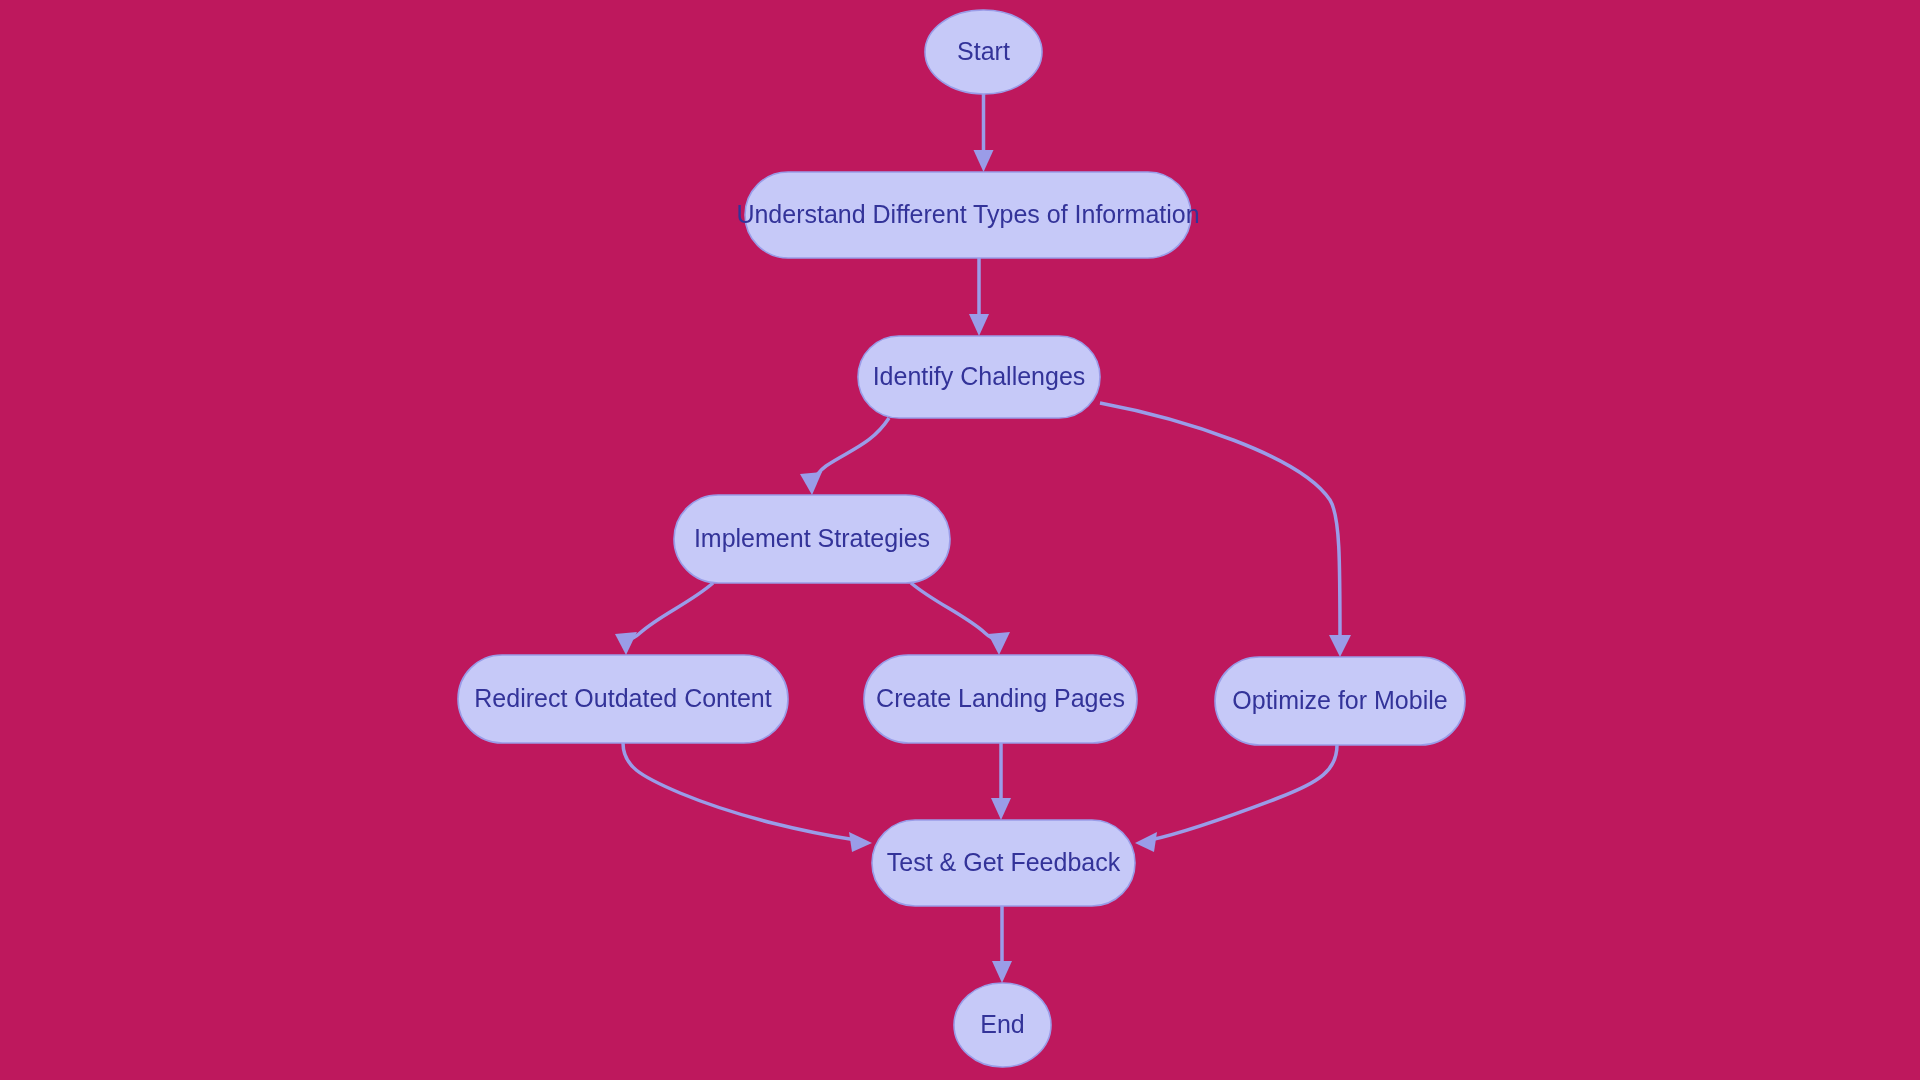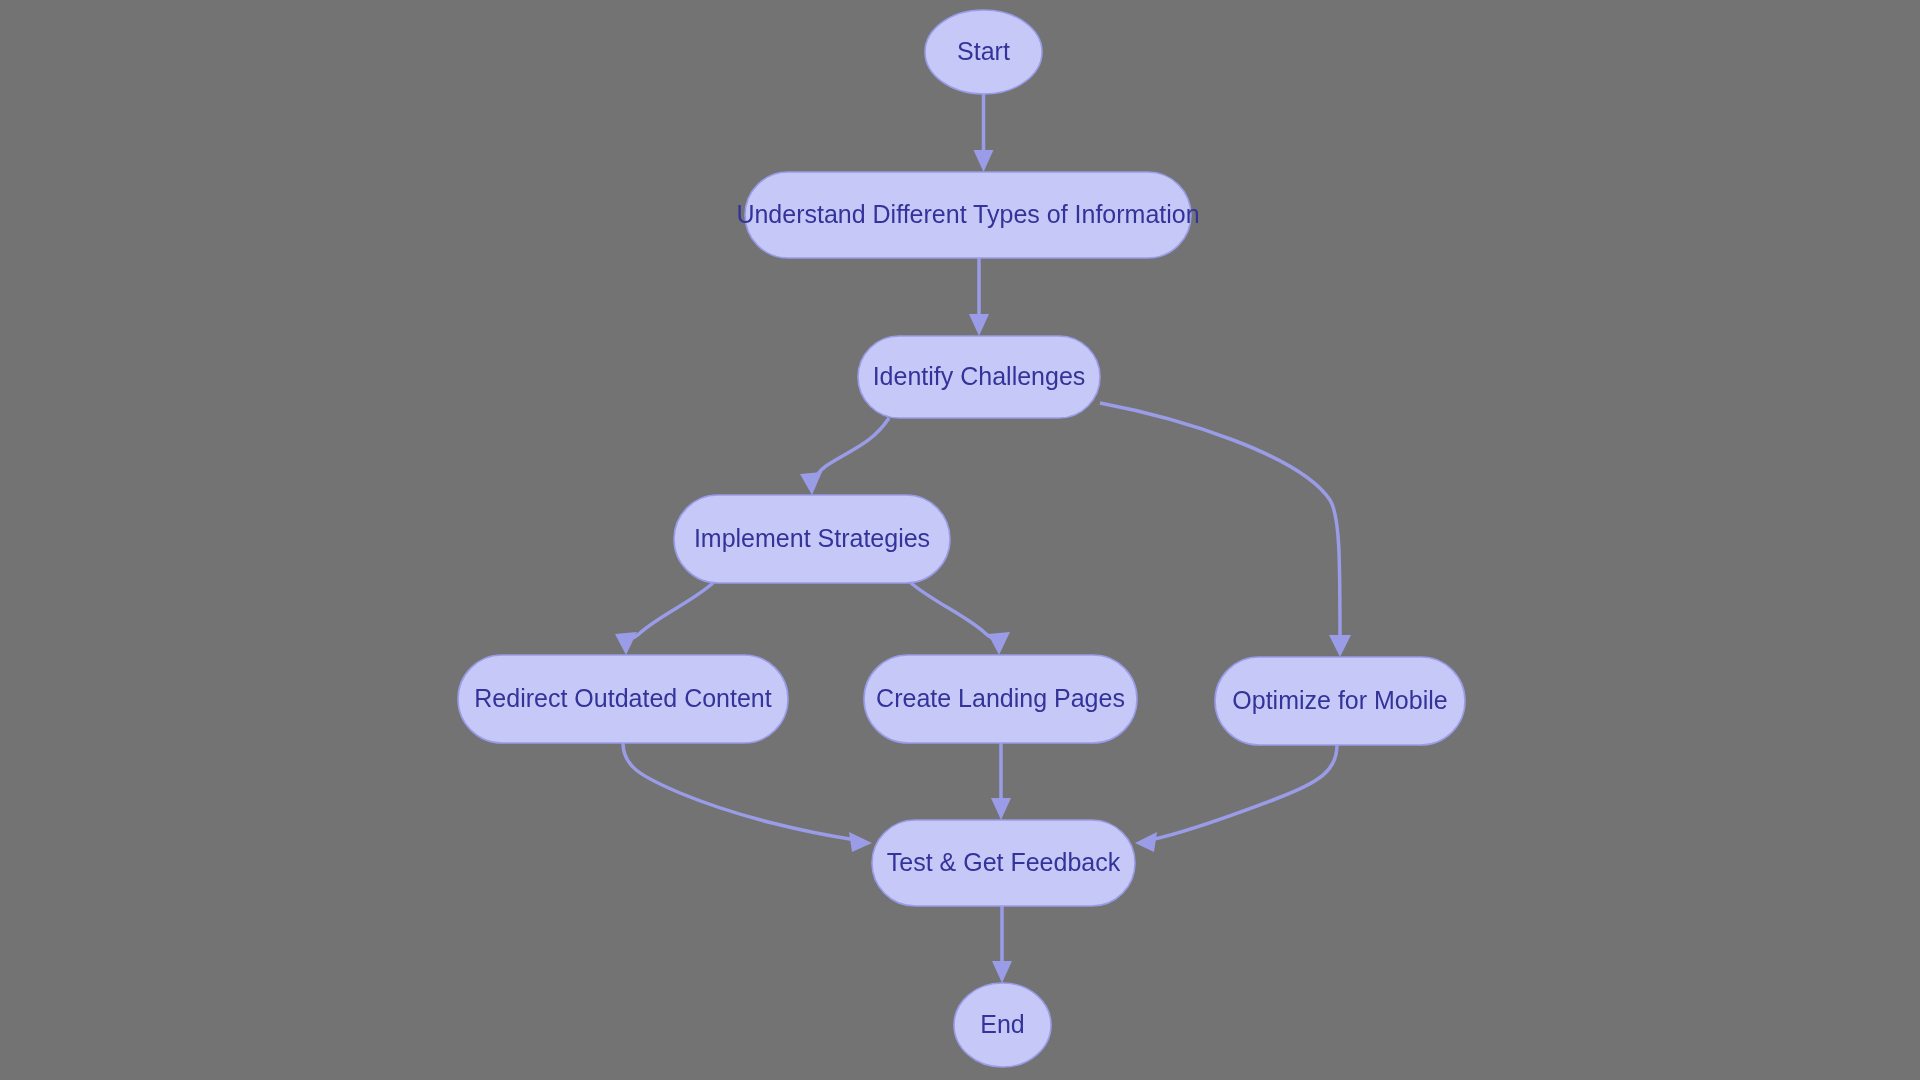--- a/index.html
+++ b/index.html
@@ -45,21 +45,21 @@
     stroke-linecap: butt;
     stroke-linejoin: round;
   }
   .edge-head {
     stroke: none;
   }
 </style>
 </head>
 <body style="background: rgb(255, 255, 255);">
 
-<div id="flow-root" style="background: #737373;">
+<div id="flow-root" style="background: #be185d;">
   <svg id="flow-svg" viewBox="0 0 1920 1080" xmlns="http://www.w3.org/2000/svg">
     <g id="edges-layer">
         <g>
           <path class="edge-path" d="M 983.5 94 L 983.5 160" stroke="#9a9ce8"></path>
           <polygon class="edge-head" points="983.5,172 973.5,150 993.5,150" fill="#9a9ce8"></polygon>
         </g>
         <g>
           <path class="edge-path" d="M 979 258 L 979 324" stroke="#9a9ce8"></path>
           <polygon class="edge-head" points="979,336 969,314 989,314" fill="#9a9ce8"></polygon>
         </g>

